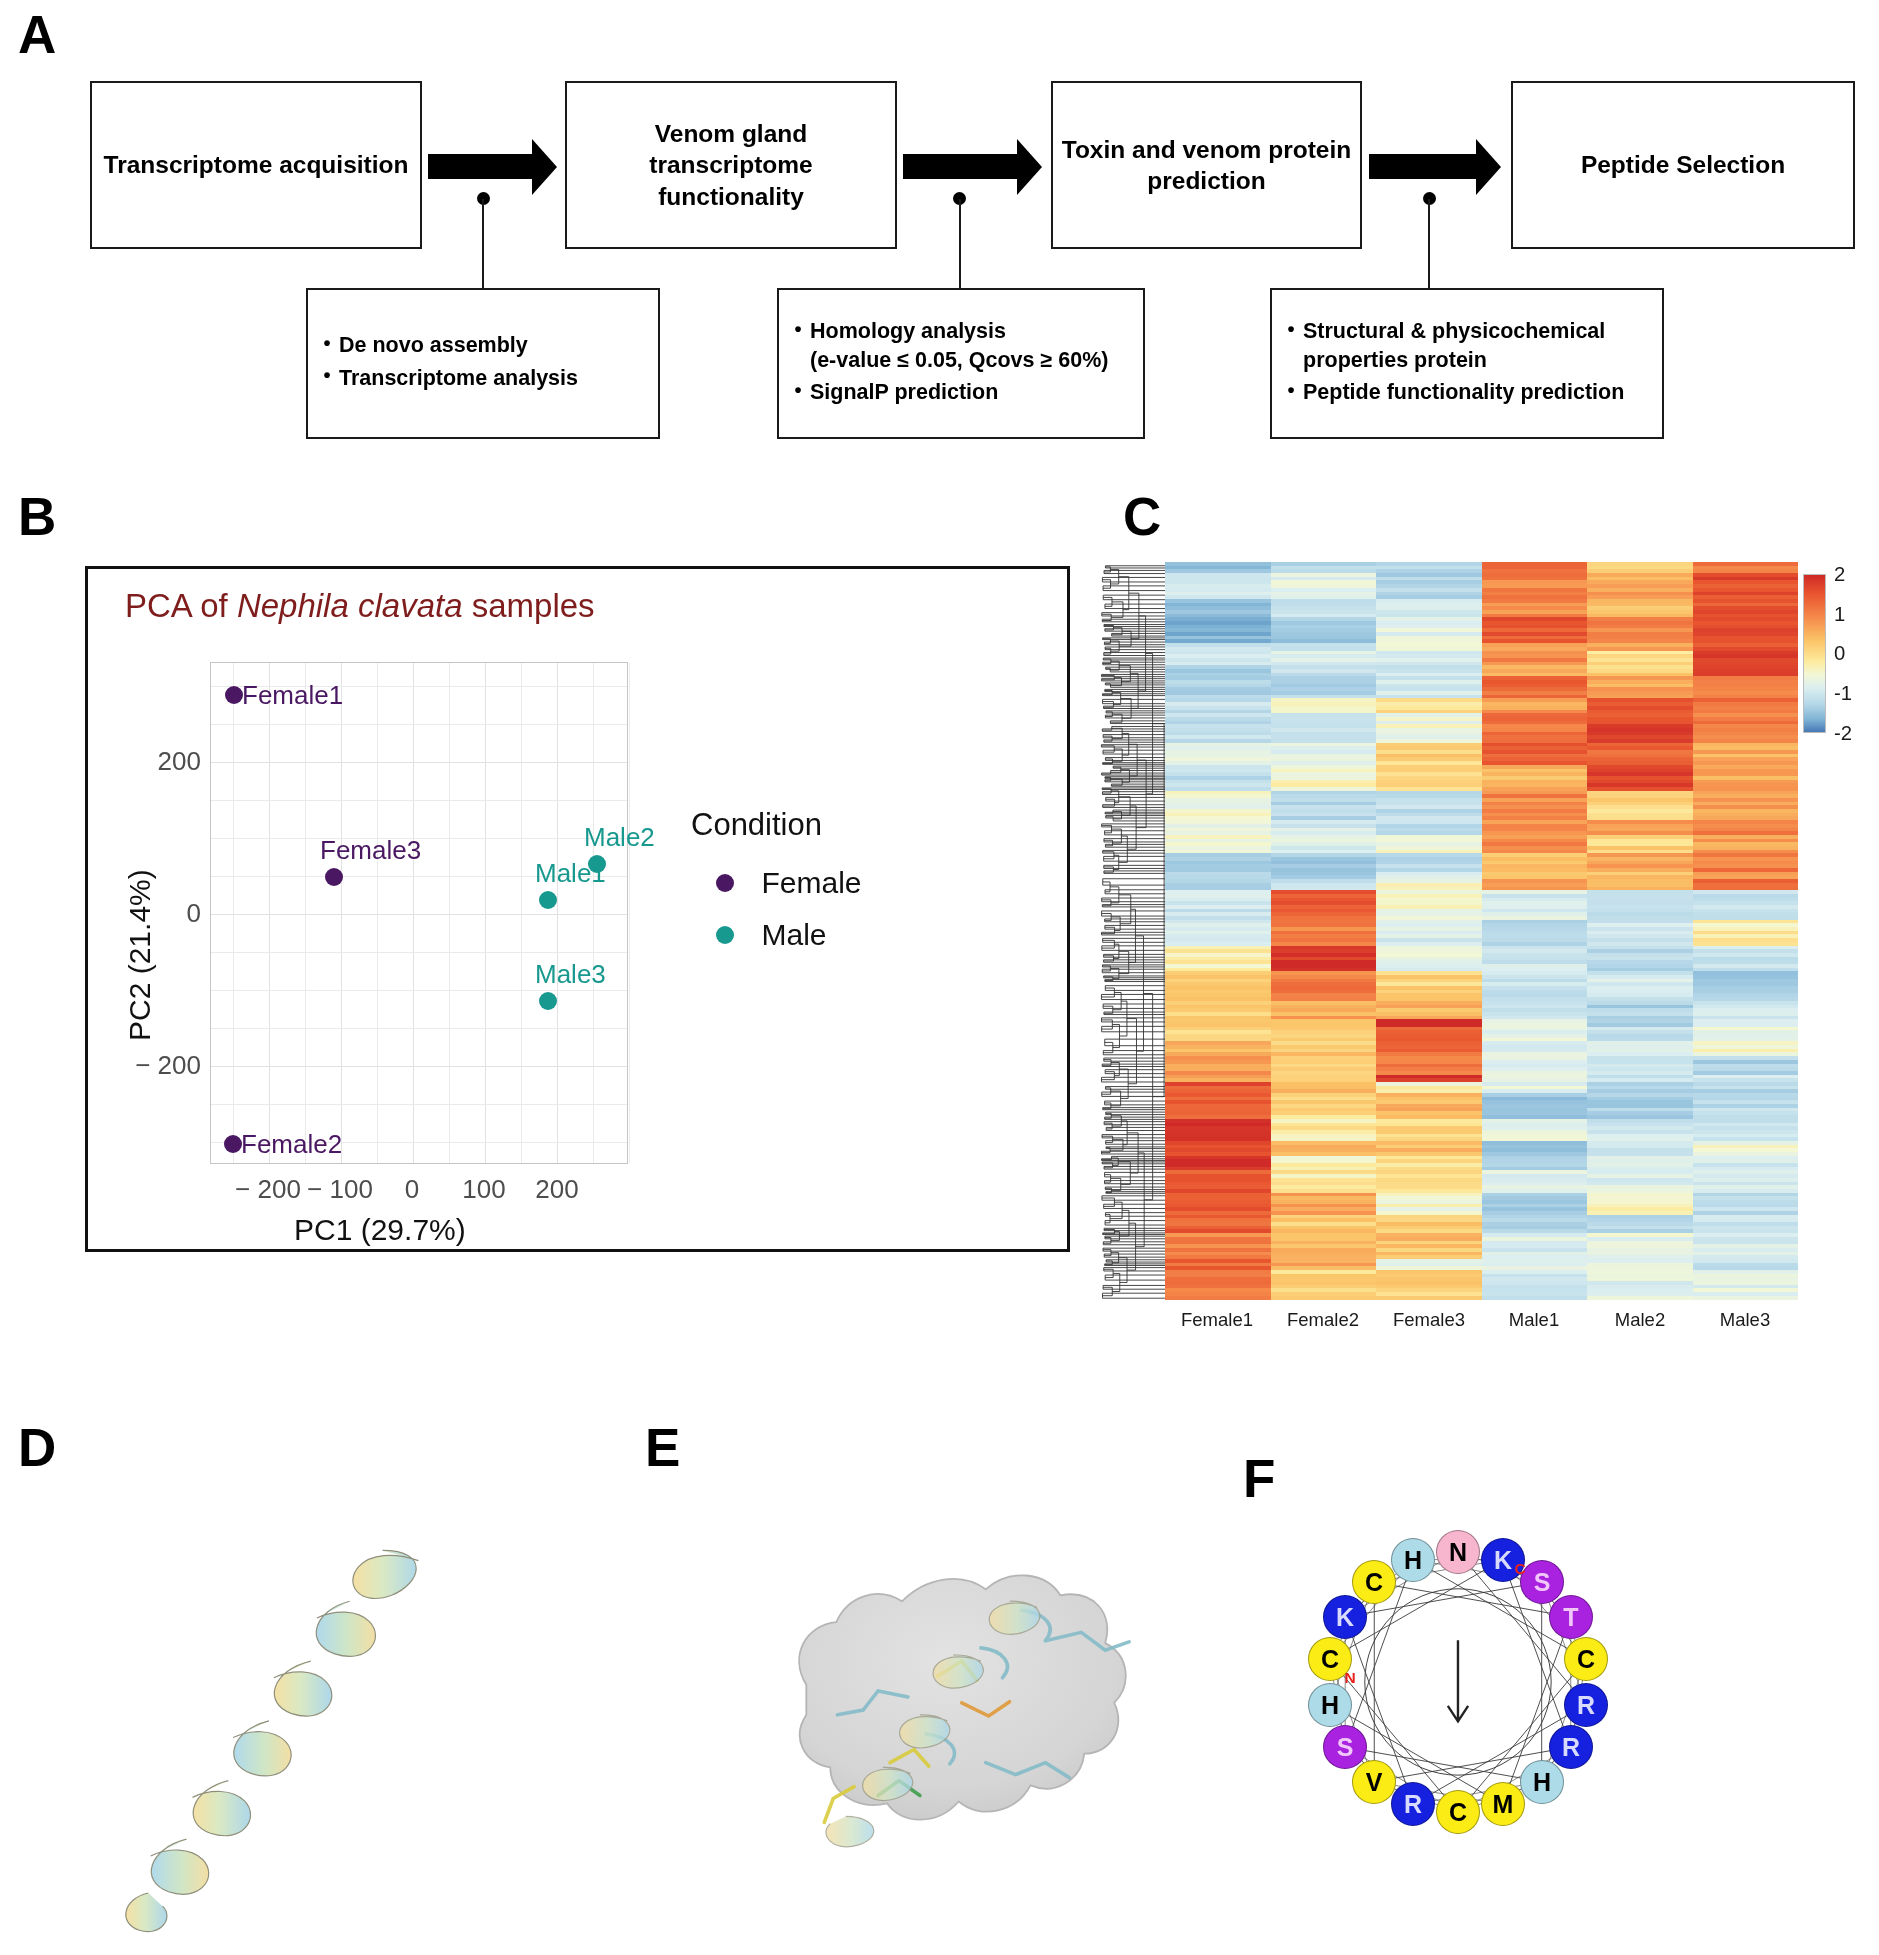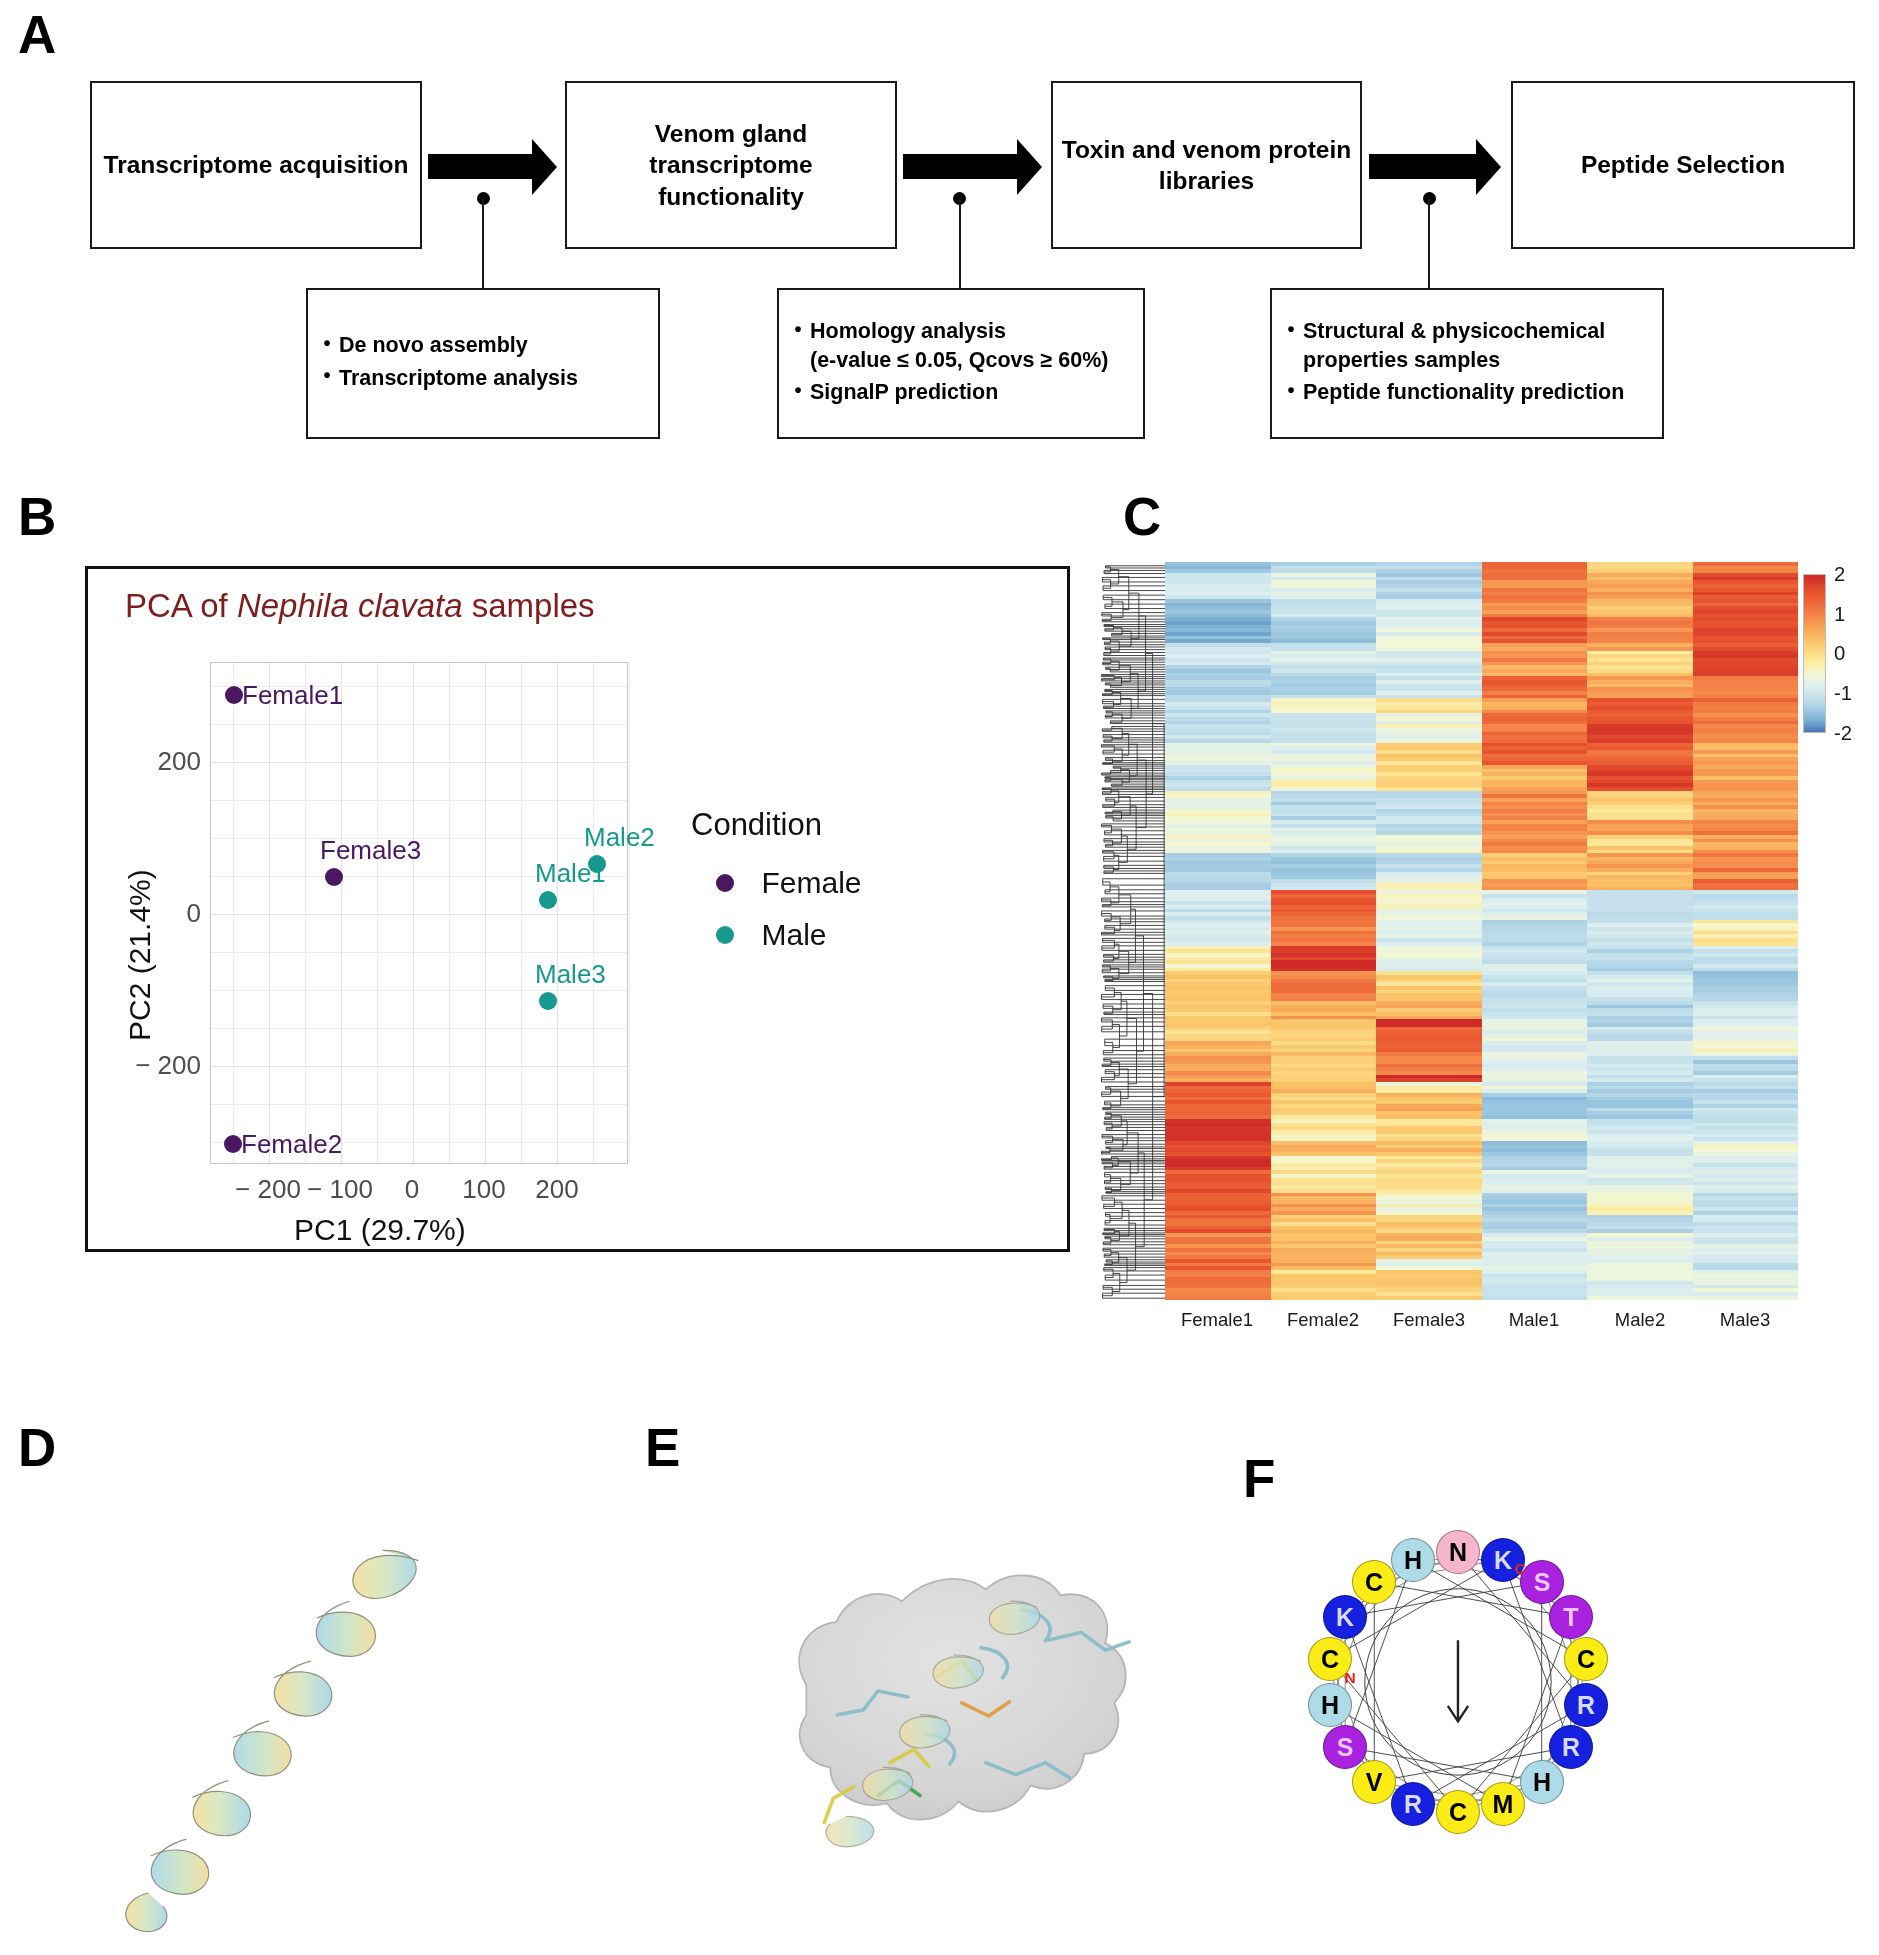--- a/index.html
+++ b/index.html
@@ -73,21 +73,21 @@
 <div id="panelA">
   <div class="panel-letter" style="left:18px;top:8.4px;">A</div>
 
   <div class="flow-box" style="left:90px;top:81px;width:332px;height:168px;">
     <span>Transcriptome acquisition</span>
   </div>
   <div class="flow-box" style="left:565px;top:81px;width:332px;height:168px;">
     <span>Venom gland transcriptome functionality</span>
   </div>
   <div class="flow-box" style="left:1051px;top:81px;width:311px;height:168px;">
-    <span>Toxin and venom protein libraries</span>
+    <span>Toxin and venom protein prediction</span>
   </div>
   <div class="flow-box" style="left:1511px;top:81px;width:344px;height:168px;">
     <span>Peptide Selection</span>
   </div>
 
   <div class="flow-arrow" style="left:428px;top:154px;width:105px;"></div>
   <div class="flow-arrow" style="left:903px;top:154px;width:115px;"></div>
   <div class="flow-arrow" style="left:1369px;top:154px;width:108px;"></div>
 
   <div class="connector-dot" style="left:477px;top:192px;"></div>
@@ -113,21 +113,21 @@
         <span class="cont">(e-value ≤ 0.05, Qcovs ≥ 60%)</span>
       </li>
       <li><span>SignalP prediction</span></li>
     </ul>
   </div>
 
   <div class="sub-box" style="left:1270px;top:288px;width:394px;height:151px;display:flex;align-items:center;">
     <ul>
       <li>
         <span>Structural &amp; physicochemical</span>
-        <span class="cont">properties samples</span>
+        <span class="cont">properties protein</span>
       </li>
       <li><span>Peptide functionality prediction</span></li>
     </ul>
   </div>
 </div>
 
 <div class="panel-letter" style="left:18px;top:490px;">B</div>
 <div id="panelB">
   <div id="pcaTitle">
     <span>PCA of </span><i>Nephila clavata</i><span> samples</span>

